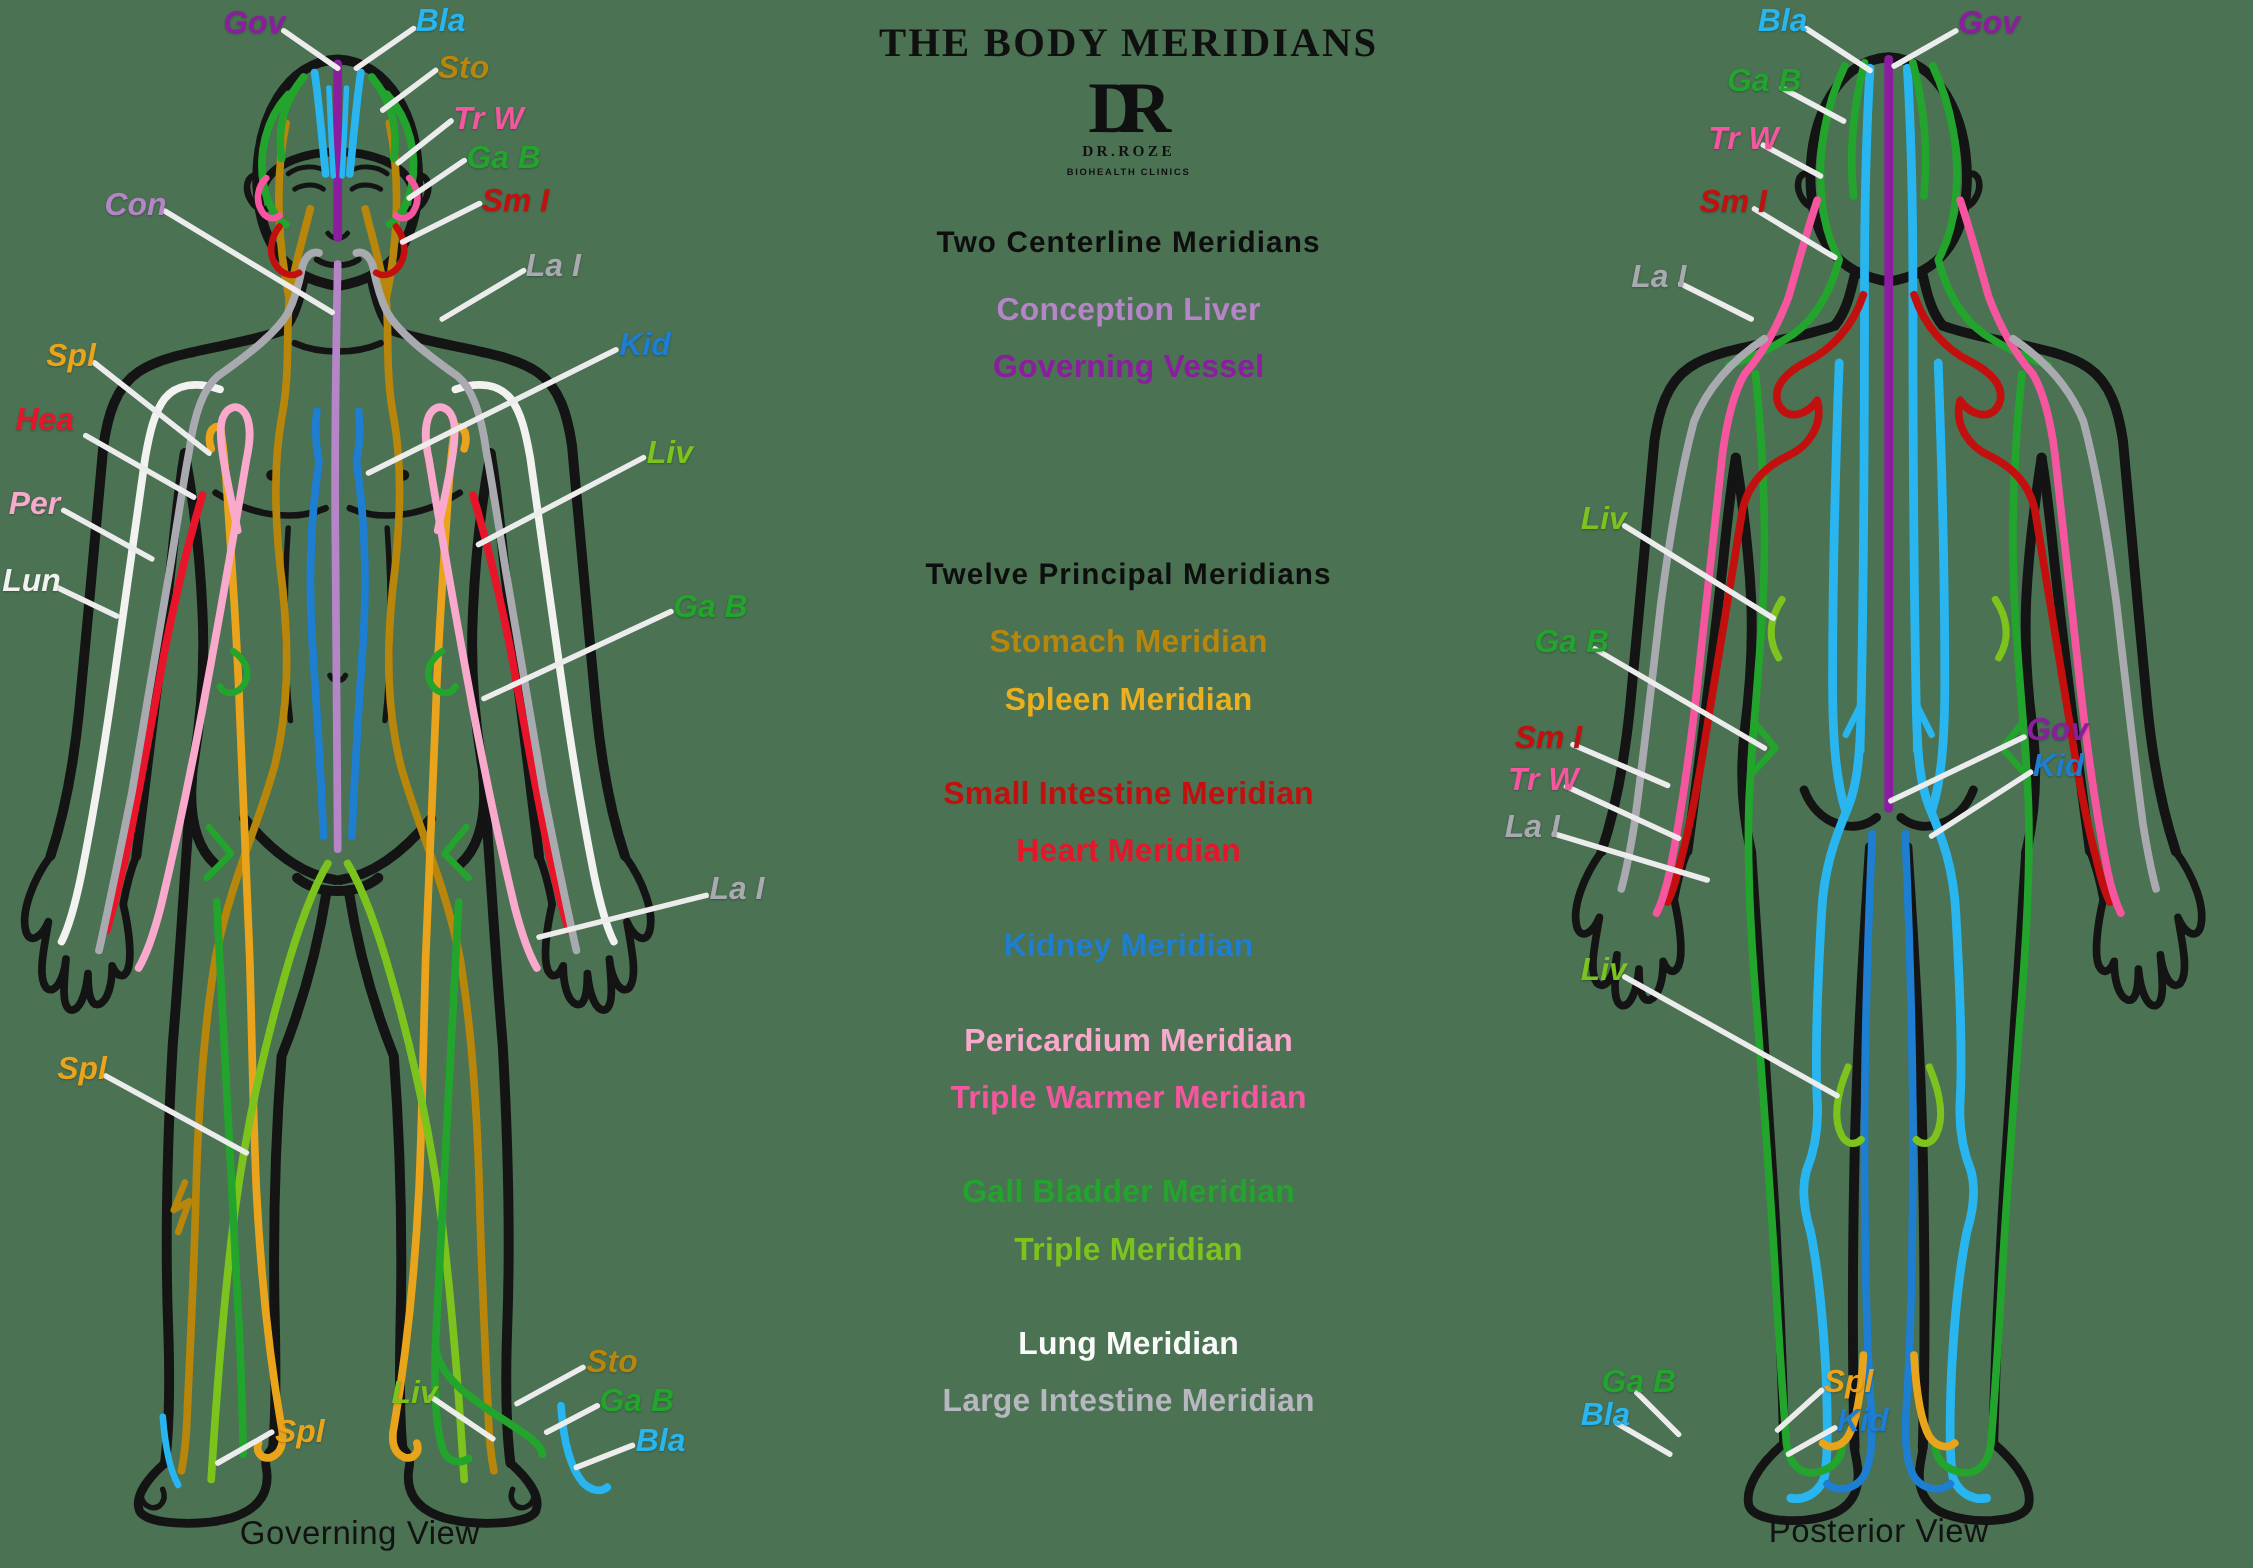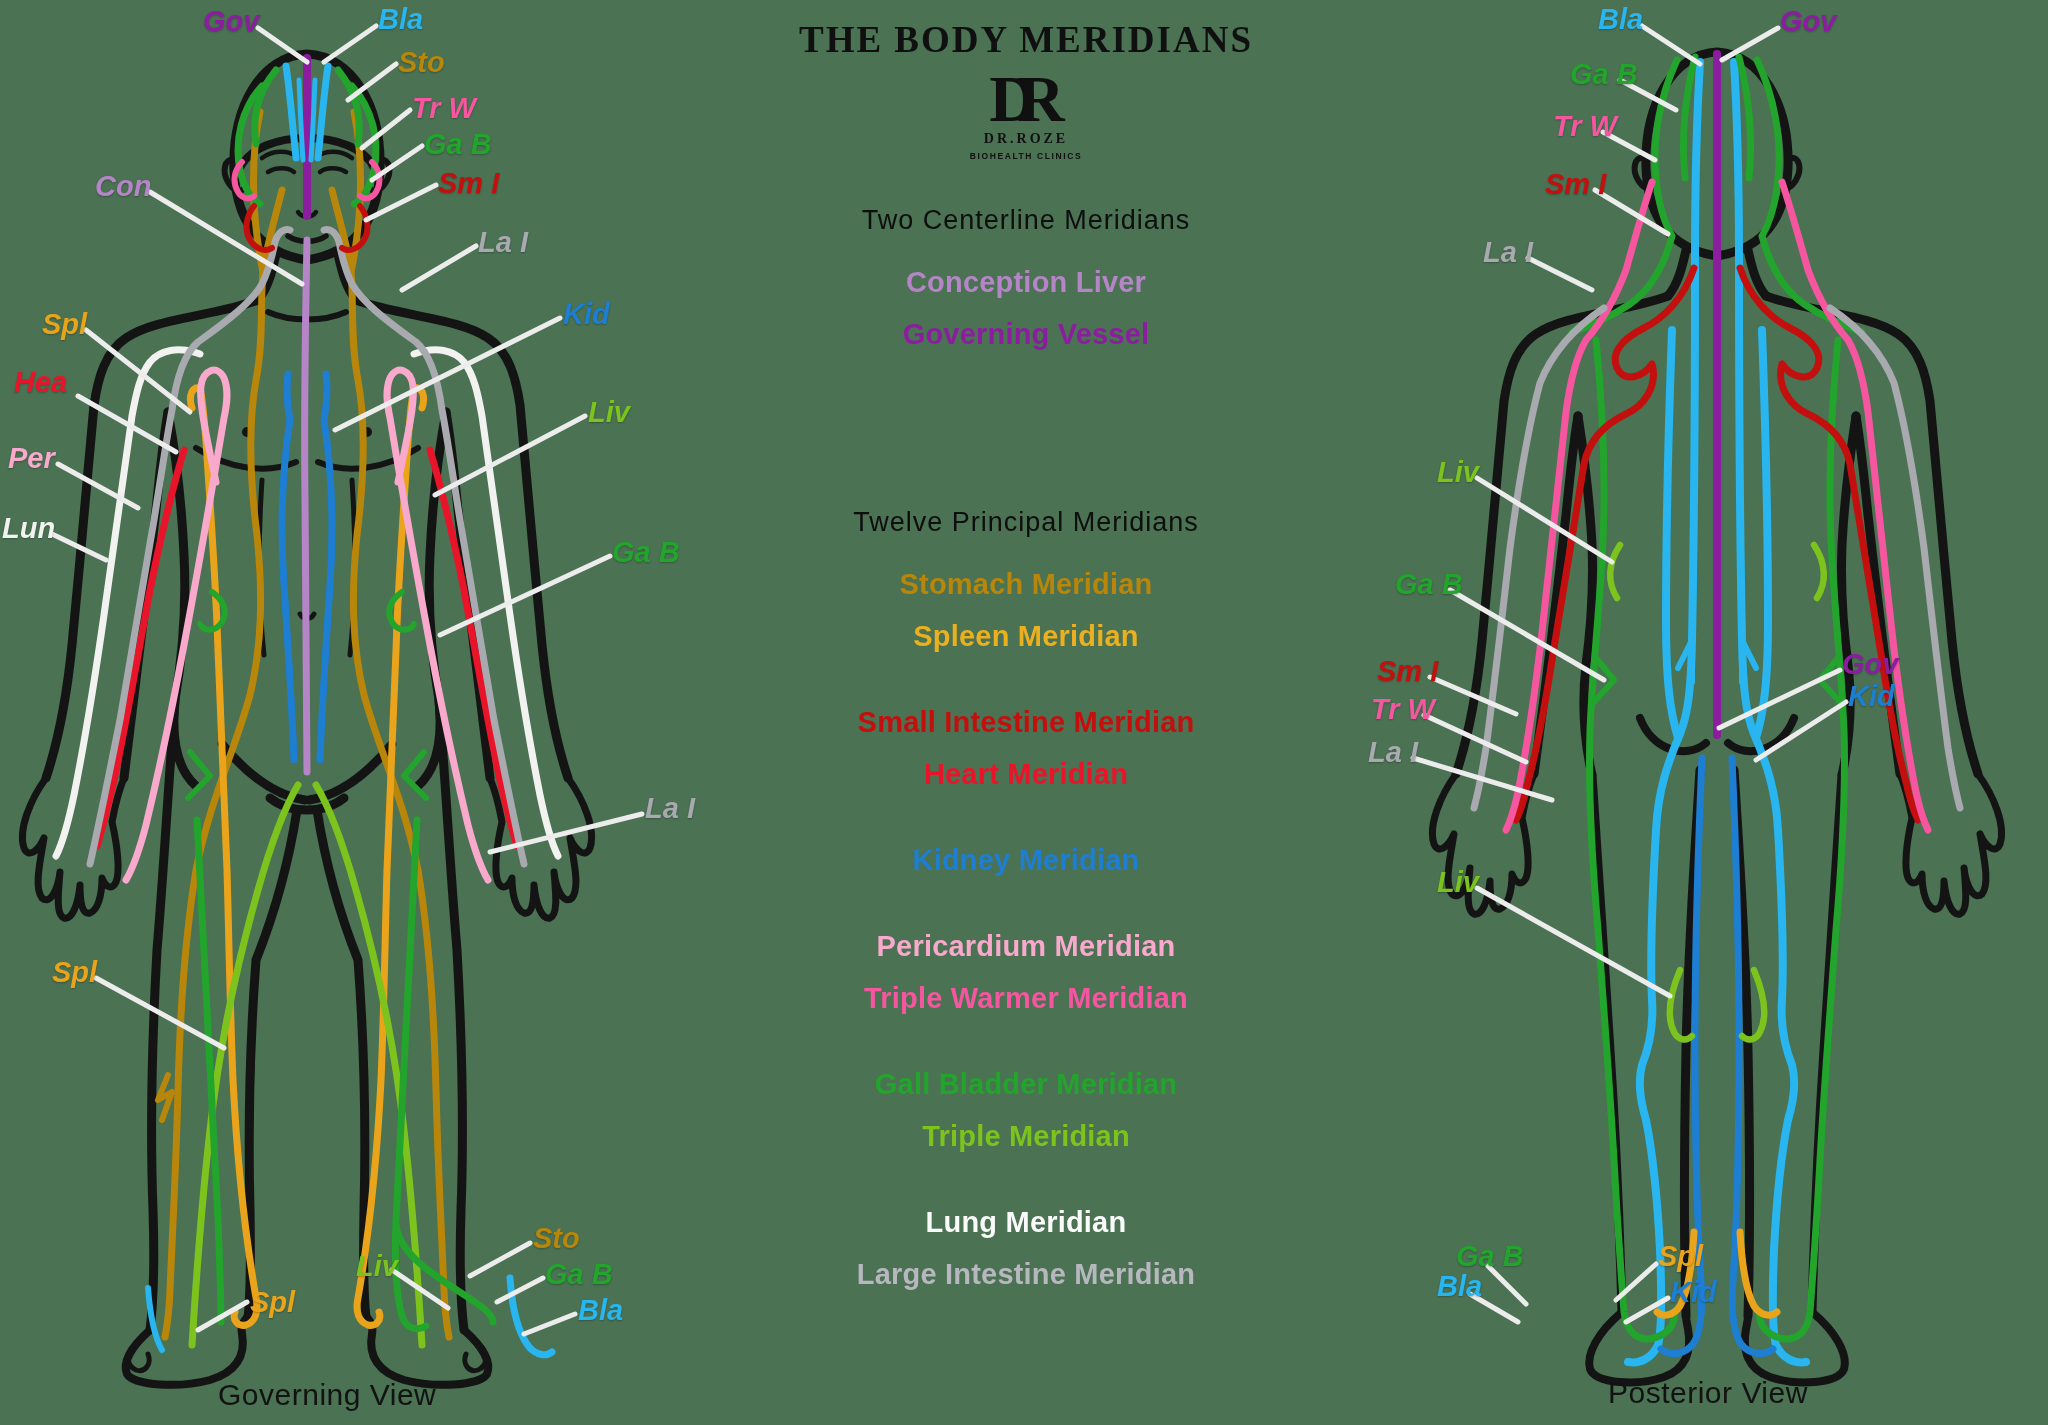--- a/index.html
+++ b/index.html
@@ -12,21 +12,21 @@
              white-space:nowrap;text-shadow:0 1px 2px rgba(0,0,0,.25);}
   .center-col{position:absolute;left:746px;top:0;width:560px;text-align:center;color:#101010;}
   .title{position:absolute;left:0;top:18px;width:100%;
          font-family:"Liberation Serif",serif;font-size:37px;font-weight:600;letter-spacing:2px;}
   .logo{position:absolute;left:0;top:70px;width:100%;}
   .monogram{font-family:"Liberation Serif",serif;font-size:66px;font-weight:700;letter-spacing:-20px;
             line-height:58px;padding-right:18px;}
   .logo-name{font-family:"Liberation Serif",serif;font-size:14px;font-weight:700;letter-spacing:3px;line-height:22px;}
   .logo-tag{font-size:8.5px;font-weight:700;letter-spacing:1.6px;line-height:12px;}
   .section{position:absolute;left:0;width:100%;}
-  .sec-heading{font-size:27px;font-weight:400;letter-spacing:1px;margin-bottom:20px;color:#0e0e0e;}
+  .sec-heading{font-size:27px;font-weight:700;letter-spacing:1px;margin-bottom:20px;color:#0e0e0e;}
   .group{margin-bottom:34px;}
   .meridian-item{font-size:29px;font-weight:700;line-height:52px;letter-spacing:.2px;}
   .caption{position:absolute;font-size:30px;font-weight:500;letter-spacing:.5px;color:#121212;}
   #anterior-caption{left:218px;top:1378px;}
   #posterior-caption{left:1608px;top:1376px;}
 </style>
 </head>
 <body>
 
 <div class="stage">

